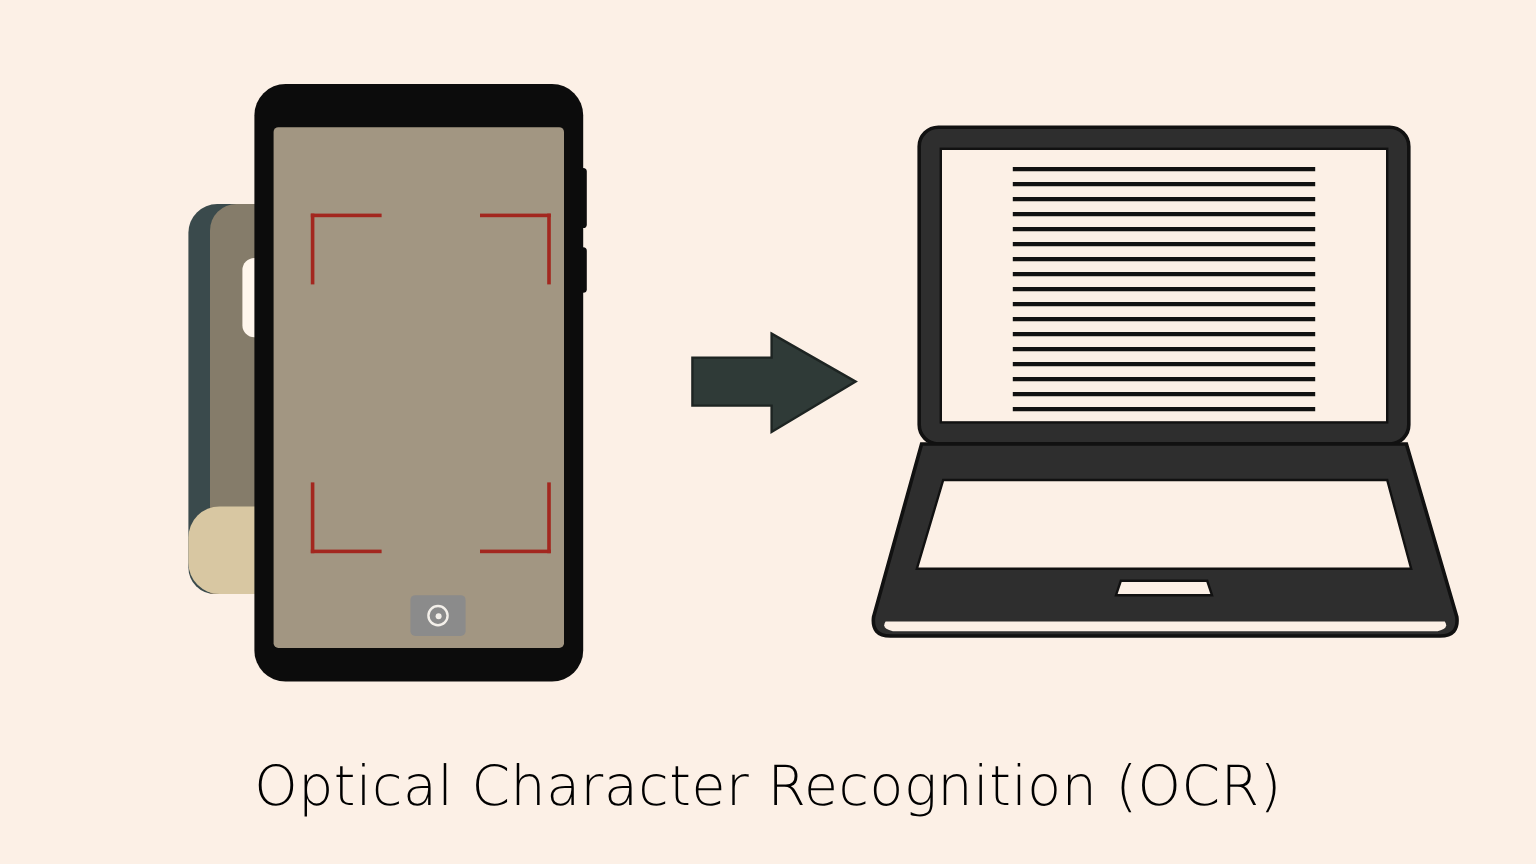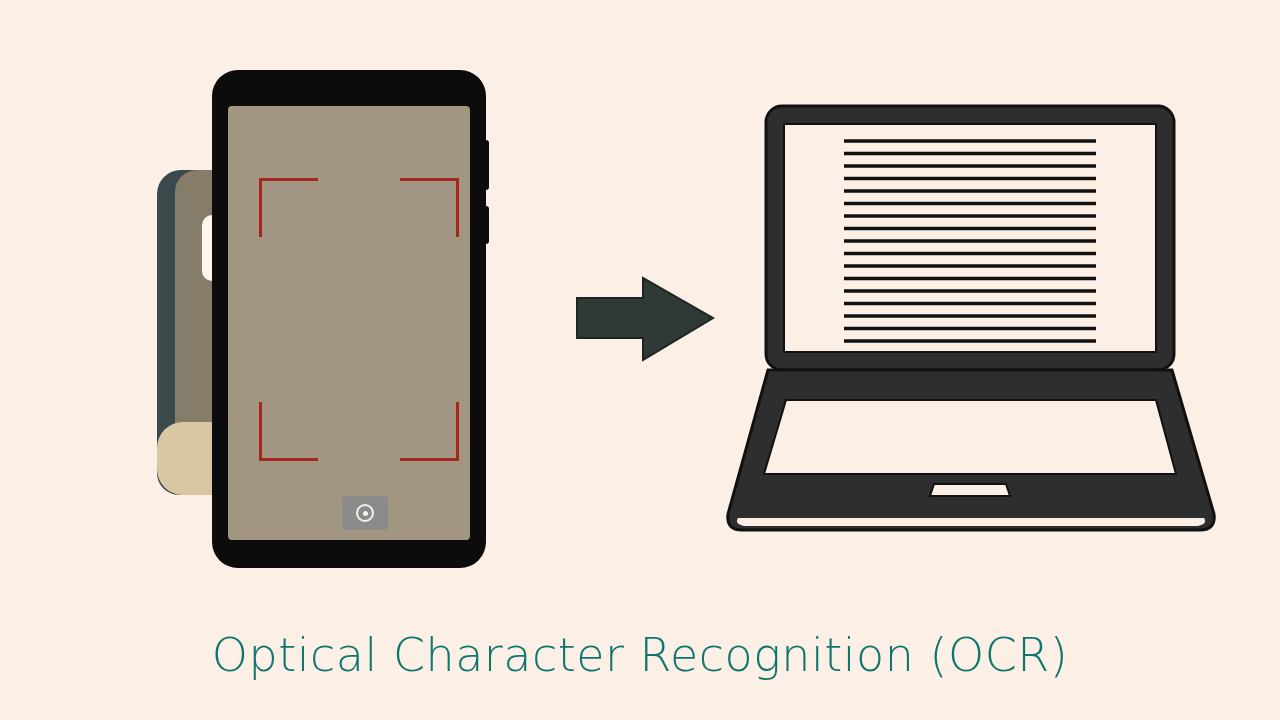--- a/index.html
+++ b/index.html
@@ -27,21 +27,21 @@
   .c-br { left:172px; top:296px; border-width:0 3px 3px 0; }
   .cam { left:114px; top:390px; width:46px; height:34px; background:#8b8b8b; border-radius:4px; display:flex; align-items:center; justify-content:center; }
   .cam-ring { width:14px; height:14px; border:2px solid #f4f0ea; border-radius:50%; display:flex; align-items:center; justify-content:center; }
   .cam-dot { width:5px; height:5px; background:#f4f0ea; border-radius:50%; }
   
   .arrow { left:575px; top:276px; }
   
   .laptop { left:724px; top:104px; }
   .caption {
     left:0; top:628px; width:1280px; text-align:center;
-    font-size:46px; color:#0f766e; letter-spacing:0.5px; font-weight:300;
+    font-size:46px; color:#000000; letter-spacing:0.5px; font-weight:300;
   }
 </style>
 </head>
 <body>
 
 <div class="abs book">
   <div class="abs book-spine"></div>
   <div class="abs book-cover"></div>
   <div class="abs book-label"></div>
   <div class="abs book-pages"></div>

